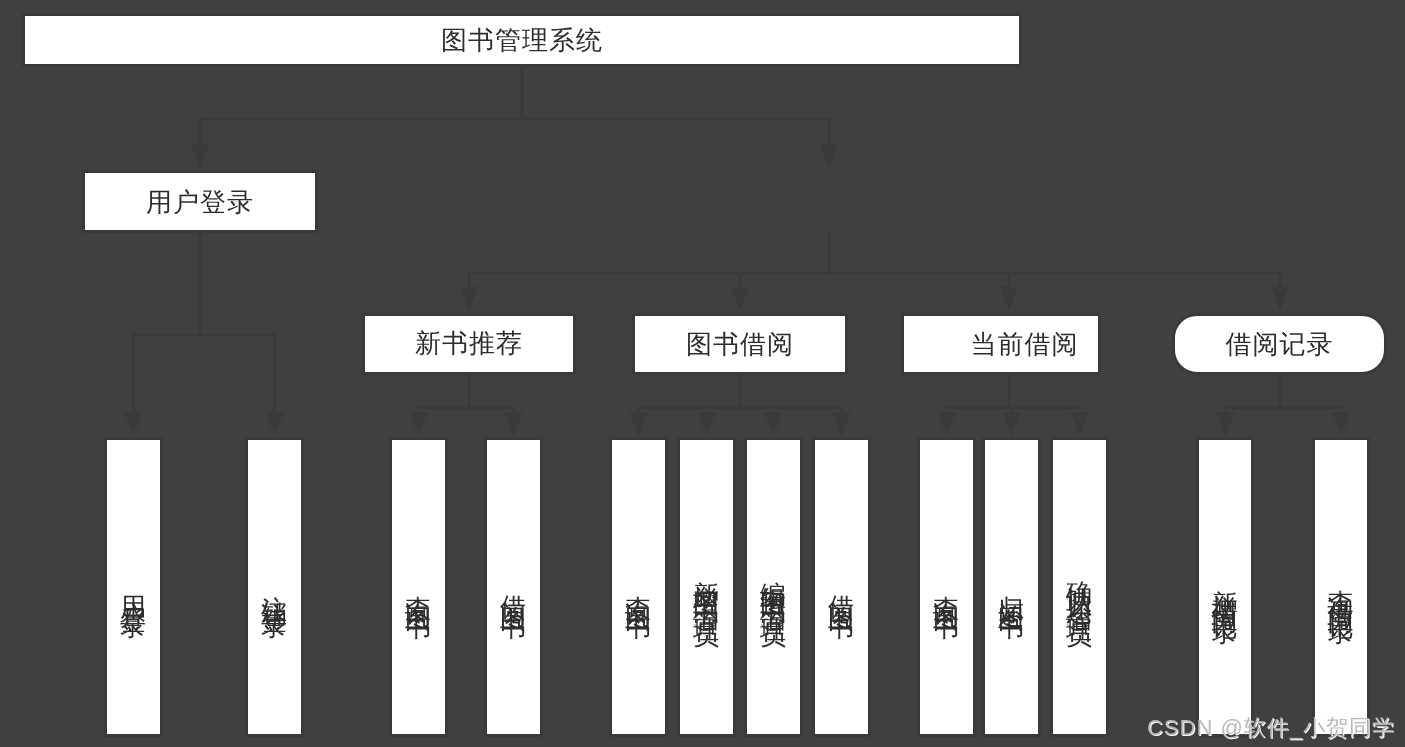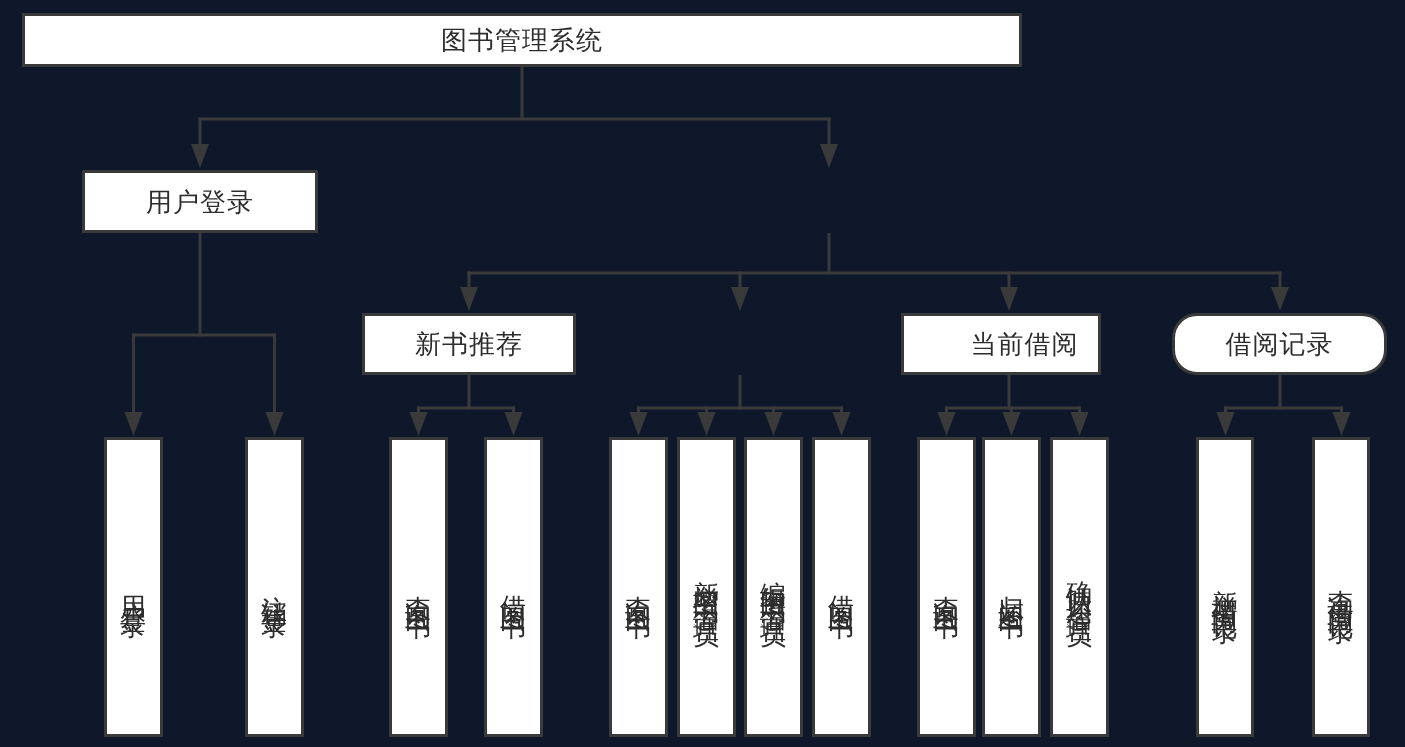--- a/index.html
+++ b/index.html
@@ -4,21 +4,21 @@
 <style>
   html, body {
     margin: 0;
     padding: 0;
     background: #ffffff;
   }
   .canvas {
     position: relative;
     width: 1405px;
     height: 747px;
-    background: #0f172a;
+    background: #404040;
     font-family: "Liberation Sans", "DejaVu Sans", sans-serif;
     overflow: hidden;
   }
   .wires {
     position: absolute;
     left: 0;
     top: 0;
     width: 1405px;
     height: 747px;
   }
@@ -131,21 +131,22 @@
       <path d="M1341.5 406.5 V414" fill="none"></path>
       <polygon points="1216.5,412 1234.5,412 1225.5,436" stroke="none"></polygon>
       <polygon points="1332.5,412 1350.5,412 1341.5,436" stroke="none"></polygon>
     </g>
   </svg>
 
   <div class="node" style="left:22px; top:13px; width:1000px; height:54px;">图书管理系统</div>
 
   <div class="node" style="left:82px; top:170px; width:236px; height:63px;">用户登录</div>
 
-  <div class="node" style="left:362px; top:313px; width:214px; height:62px;">新书推荐</div>
+  <div class="node" style="left:362px; top:313px; width:214px; height:62px;font-family:Liberation Serif, serif;">新书推荐</div>
+  <div class="node" style="left:632px; top:313px; width:216px; height:62px;">图书借阅</div>
   <div class="node" style="left:901px; top:313px; width:200px; height:62px;padding-left:47px;">当前借阅</div>
   <div class="node" style="left:1172px; top:313px; width:215px; height:62px;border-radius:25px;">借阅记录</div>
 
   <div class="node v" style="left:104px; top:437px; width:59px; height:300px;">用户登录</div>
   <div class="node v" style="left:245px; top:437px; width:59px; height:300px;">注销登录</div>
 
   <div class="node v" style="left:389px; top:437px; width:59px; height:300px;">查询图书</div>
   <div class="node v" style="left:484px; top:437px; width:59px; height:300px;">借阅图书</div>
 
   <div class="node v" style="left:609px; top:437px; width:59px; height:300px;">查询图书</div>
@@ -153,13 +154,14 @@
   <div class="node v" style="left:744px; top:437px; width:59px; height:300px;">编辑图书（管理员）</div>
   <div class="node v" style="left:812px; top:437px; width:59px; height:300px;">借阅图书</div>
 
   <div class="node v" style="left:917px; top:437px; width:59px; height:300px;">查询图书</div>
   <div class="node v" style="left:982px; top:437px; width:59px; height:300px;">归还图书</div>
   <div class="node v" style="left:1050px; top:437px; width:59px; height:300px;">确认归还（管理员）</div>
 
   <div class="node v" style="left:1196px; top:437px; width:58px; height:300px;">新增借阅记录</div>
   <div class="node v" style="left:1312px; top:437px; width:58px; height:300px;">查询借阅记录</div>
 
+  <span class="watermark">CSDN @软件_小贺同学</span>
 </div>
 
 </body></html>

